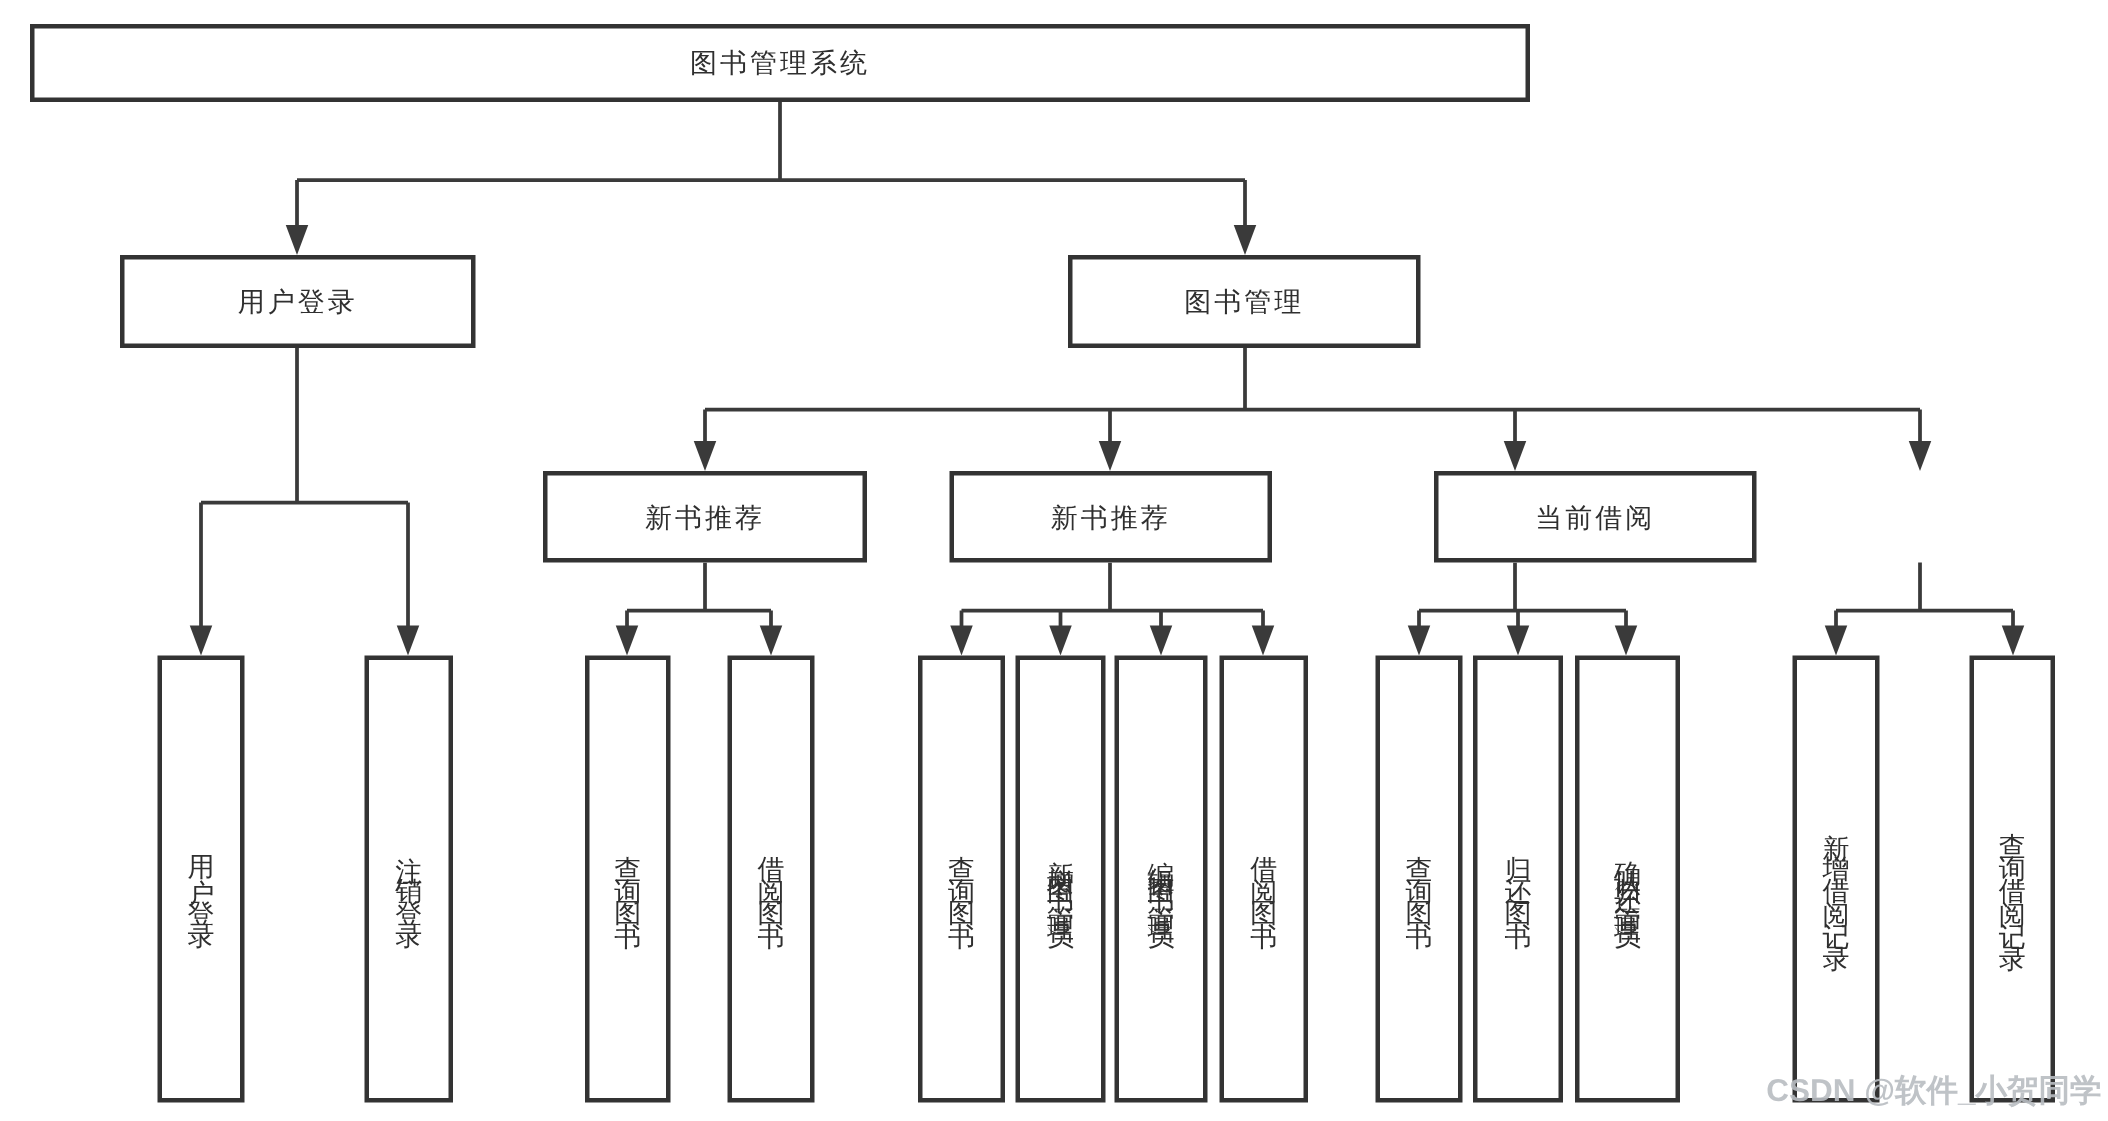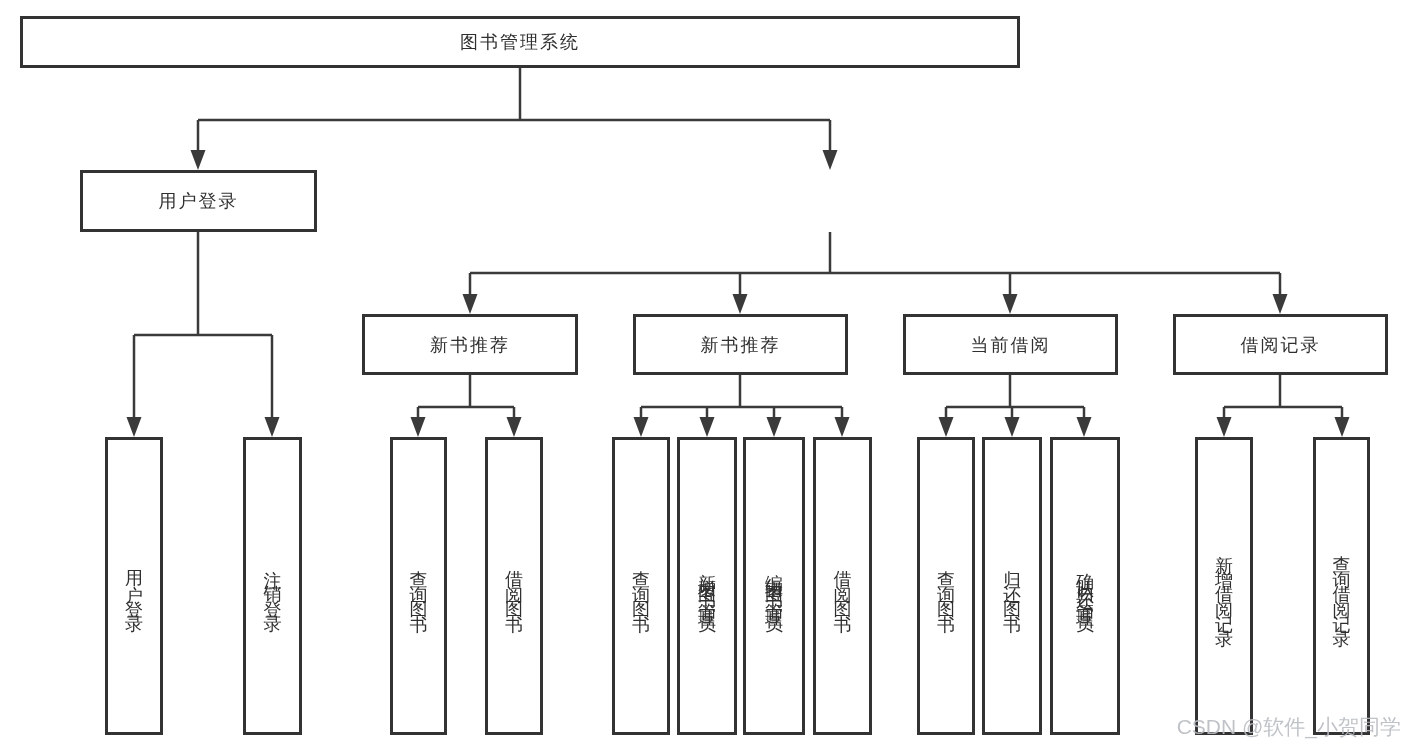--- a/index.html
+++ b/index.html
@@ -51,20 +51,21 @@
   }
   .watermark {
     position: absolute;
     right: 4px;
     bottom: 6px;
     font-size: 21px;
     color: #b9bdc2;
     opacity: 0.9;
     white-space: nowrap;
     z-index: 5;
+    font-weight: bold;
   }
 </style>
 </head>
 <body>
 
 <div class="canvas">
 
   <svg class="connectors" viewBox="0 0 1405 747" xmlns="http://www.w3.org/2000/svg">
     <g stroke="#3a3a3a" stroke-width="2.5" fill="none">
 
@@ -134,32 +135,32 @@
     </g>
   </svg>
 
   <div class="node hbox" style="left:20px; top:16px; width:1000px; height:52px;">
     <span>图书管理系统</span>
   </div>
 
   <div class="node hbox" style="left:80px; top:170px; width:237px; height:62px;">
     <span>用户登录</span>
   </div>
+  <div class="node hbox" style="left:712px; top:170px; width:235px; height:62px;">
+    <span>图书管理</span>
+  </div>
 
   <div class="node hbox" style="left:362px; top:314px; width:216px; height:61px;align-items:center;">
     <span>新书推荐</span>
   </div>
   <div class="node hbox" style="left:633px; top:314px; width:215px; height:61px;">
     <span>新书推荐</span>
   </div>
-  <div class="node hbox" style="left:903px; top:314px; width:215px; height:61px;">
+  <div class="node hbox" style="left:956px; top:314px; width:215px; height:61px;">
     <span>当前借阅</span>
-  </div>
-  <div class="node hbox" style="left:1173px; top:314px; width:215px; height:61px;">
-    <span>借阅记录</span>
   </div>
 
   <div class="node vbox" style="left:105px; top:437px; width:58px; height:298px;">
     <span class="vtext">用户登录</span>
   </div>
   <div class="node vbox" style="left:243px; top:437px; width:59px; height:298px;">
     <span class="vtext">注销登录</span>
   </div>
 
   <div class="node vbox" style="left:390px; top:437px; width:57px; height:298px;">

